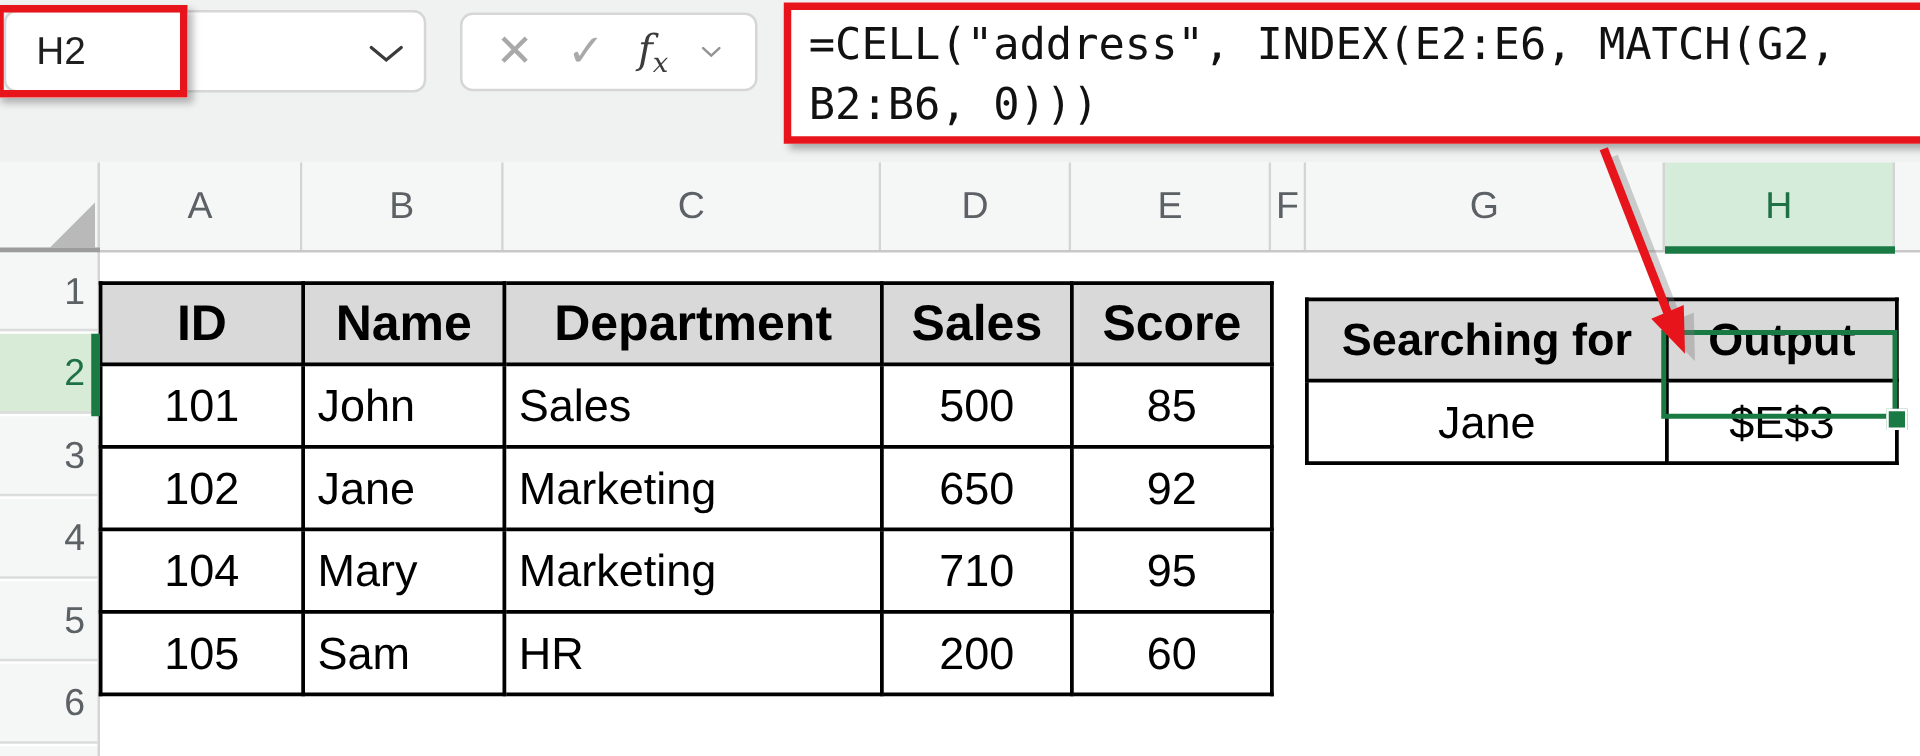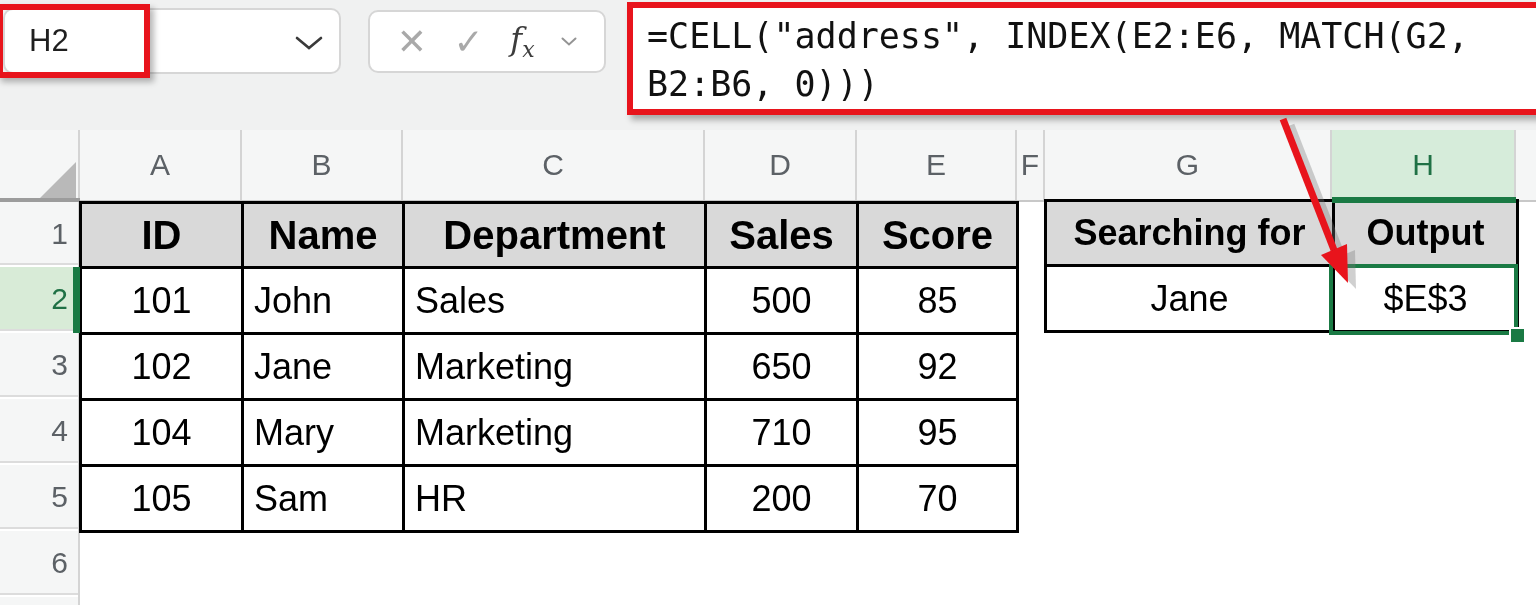--- a/index.html
+++ b/index.html
@@ -37,21 +37,21 @@
   .corner-bottom{position:absolute;left:0;top:198px;width:80px;height:4px;background:#9c9c9c;}
   .corner-tri{position:absolute;left:40px;top:162px;width:0;height:0;
     border-right:36px solid #b9b9b9;border-top:36px solid transparent;}
   .rowhdr{position:absolute;left:0;width:78px;background:#f5f6f6;box-sizing:border-box;
     text-align:right;padding-right:10px;font-size:30px;color:#5c6166;
     border-bottom:2px solid #dcdcdc;}
   .rowhdr.sel{background:#d8ebd7;color:#1f7145;}
   .rowhdr-vline{position:absolute;left:78px;top:202px;width:2px;height:403px;background:#d4d4d4;}
 
   
-  table.sheet{position:absolute;border-collapse:collapse;table-layout:fixed;}
+  table.sheet{position:absolute;border-collapse:collapse;table-layout:fixed;margin-top:24px;}
   table.sheet td{border:3px solid #000;padding:0 10px;font-size:36px;color:#000;
     overflow:hidden;white-space:nowrap;box-sizing:border-box;background:#fff;}
   table.sheet td.hdr{background:#d9d9d9;font-weight:bold;text-align:center;font-size:40px;padding:0 4px;}
   table.sheet td.hdr2{background:#d9d9d9;font-weight:bold;text-align:center;font-size:36px;padding:0 4px;}
   .al-r{text-align:center;} .al-l{text-align:left;} .al-c{text-align:center;}
 
   
   .h-underline{position:absolute;left:1332px;top:197px;width:184px;height:6px;background:#1a7a44;z-index:6;}
   .row2-bar{position:absolute;left:73px;top:267px;width:7px;height:66px;background:#1a7a44;z-index:6;}
   .sel-border{position:absolute;left:1329px;top:264px;width:189px;height:71px;
@@ -148,26 +148,26 @@
       <td class="al-l">Mary</td>
       <td class="al-l">Marketing</td>
       <td class="al-r">710</td>
       <td class="al-r">95</td>
     </tr>
     <tr style="height:66px">
       <td class="al-r">105</td>
       <td class="al-l">Sam</td>
       <td class="al-l">HR</td>
       <td class="al-r">200</td>
-      <td class="al-r">70</td>
+      <td class="al-r">60</td>
     </tr>
   </tbody>
     </table>
 
-  <table class="sheet" style="left:1044px;top:199px;">
+  <table class="sheet" style="left:1044px;top:214px;">
     <colgroup>
         <col style="width:288px">
         <col style="width:184px">
       </colgroup>
     <tbody>
         <tr style="height:65px">
       <td class="hdr2">Searching for</td>
       <td class="hdr2">Output</td>
     </tr>
     <tr style="height:66px">

